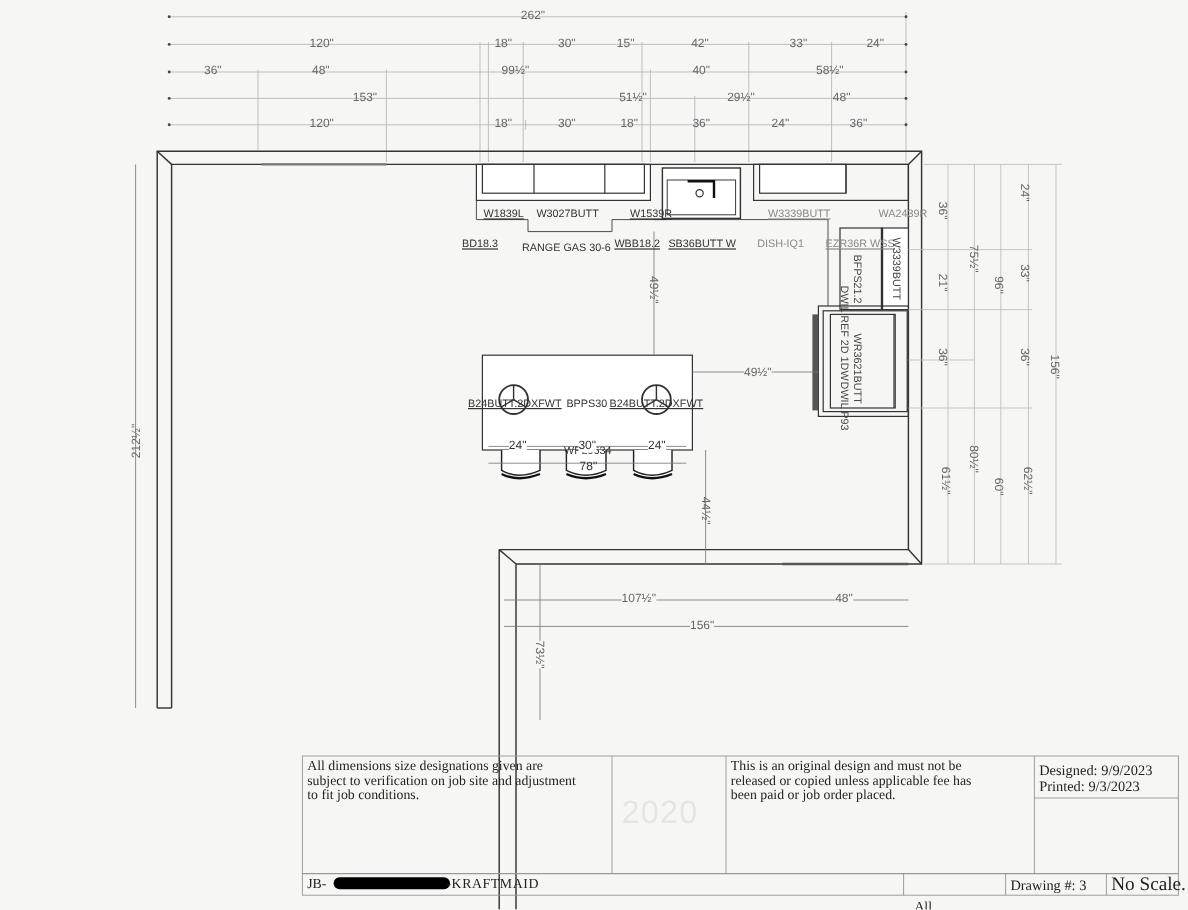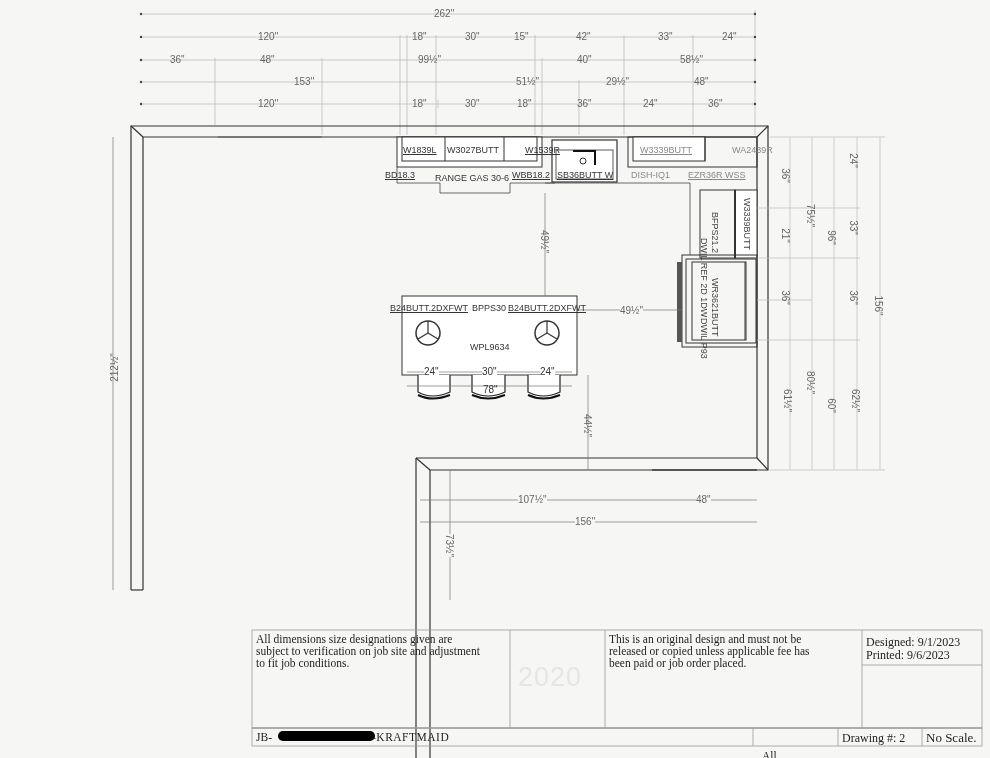--- a/index.html
+++ b/index.html
@@ -1,20 +1,20 @@
 <!DOCTYPE html>
 <html><head>
 <meta charset="utf-8">
 <style>
   html, body { margin:0; padding:0; }
   body { width:990px; height:758px; background:#f6f7f5; position:relative; overflow:hidden; font-family:"Liberation Sans", sans-serif; color:#222; }
   .abs { position:absolute; }
   .dim { position:absolute; font-size:10px; color:#666; white-space:nowrap; font-family:"Liberation Sans", sans-serif; }
   .dimv { position:absolute; font-size:10px; color:#666; white-space:nowrap; transform:rotate(90deg); transform-origin:center; font-family:"Liberation Sans", sans-serif; }
-  .lbl { position:absolute; font-size:9px; color:#333; white-space:nowrap; font-family:"Liberation Sans", sans-serif; }
+  .lbl { position:absolute; font-size:9px; color:#333; white-space:nowrap; font-family:"Liberation Sans", sans-serif;margin-top:28px; }
   .lbl.u { text-decoration:underline; }
   .lbl.faint { color:#888; }
   .lblv { position:absolute; font-size:9px; color:#444; white-space:nowrap; transform:rotate(90deg); transform-origin:left top; font-family:"Liberation Sans", sans-serif; }
   svg { position:absolute; left:0; top:0; }
   .tb { position:absolute; font-family:"Liberation Serif", serif; font-size:11.5px; line-height:12px; color:#222; }
 </style>
 </head>
 <body>
 
 <svg width="990" height="758">
@@ -249,19 +249,19 @@
 <div class="lbl u" style="left:508px;top:303px">B24BUTT.2DXFWT</div>
 <div class="lbl" style="left:470px;top:342px">WPL9634</div>
 <div class="dim" style="left:424px;top:366px;color:#333;background:#fff">24"</div>
 <div class="dim" style="left:482px;top:366px;color:#333;background:#fff">30"</div>
 <div class="dim" style="left:540px;top:366px;color:#333;background:#fff">24"</div>
 <div class="dim" style="left:483px;top:384px;color:#333">78"</div>
 
 <div class="tb" style="left:256px;top:633px;width:230px">All dimensions  size designations given are subject to verification on job site and adjustment to fit job conditions.</div>
 <div class="abs" style="left:518px;top:662px;font-family:'Liberation Sans',sans-serif;font-size:27px;color:#e4e6e4;letter-spacing:1px">2020</div>
 <div class="tb" style="left:609px;top:633px;width:215px">This is an original design and must not be released or copied unless applicable fee has been paid or job order placed.</div>
-<div class="tb" style="left:866px;top:636px;font-size:12px">Designed: 9/1/2023</div>
-<div class="tb" style="left:866px;top:649px;font-size:12px">Printed: 9/6/2023</div>
+<div class="tb" style="left:866px;top:636px;font-size:12px">Designed: 9/9/2023</div>
+<div class="tb" style="left:866px;top:649px;font-size:12px">Printed: 9/3/2023</div>
 <div class="tb" style="left:256px;top:731px">JB-</div>
 <div class="tb" style="left:372px;top:731px;letter-spacing:0.5px">-KRAFTMAID</div>
 <div class="tb" style="left:762px;top:750px">All</div>
-<div class="tb" style="left:842px;top:732px;font-size:12px">Drawing #: 2</div>
-<div class="tb" style="left:926px;top:732px;font-size:13px">No Scale.</div>
+<div class="tb" style="left:842px;top:732px;font-size:12px">Drawing #: 3</div>
+<div class="tb" style="left:926px;top:732px;font-size:16px">No Scale.</div>
 
 </body></html>

